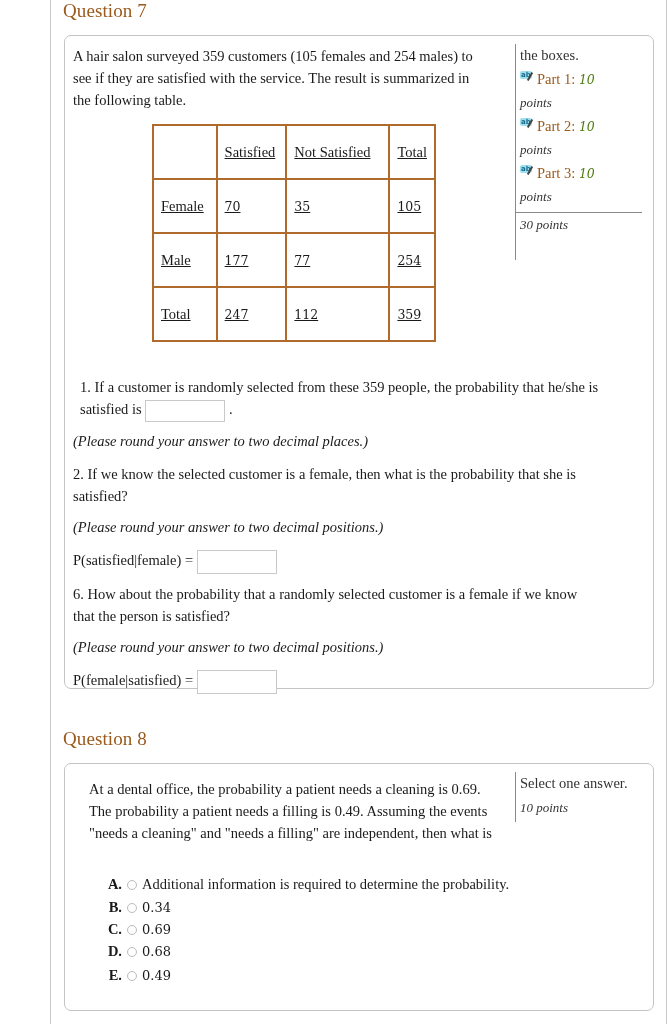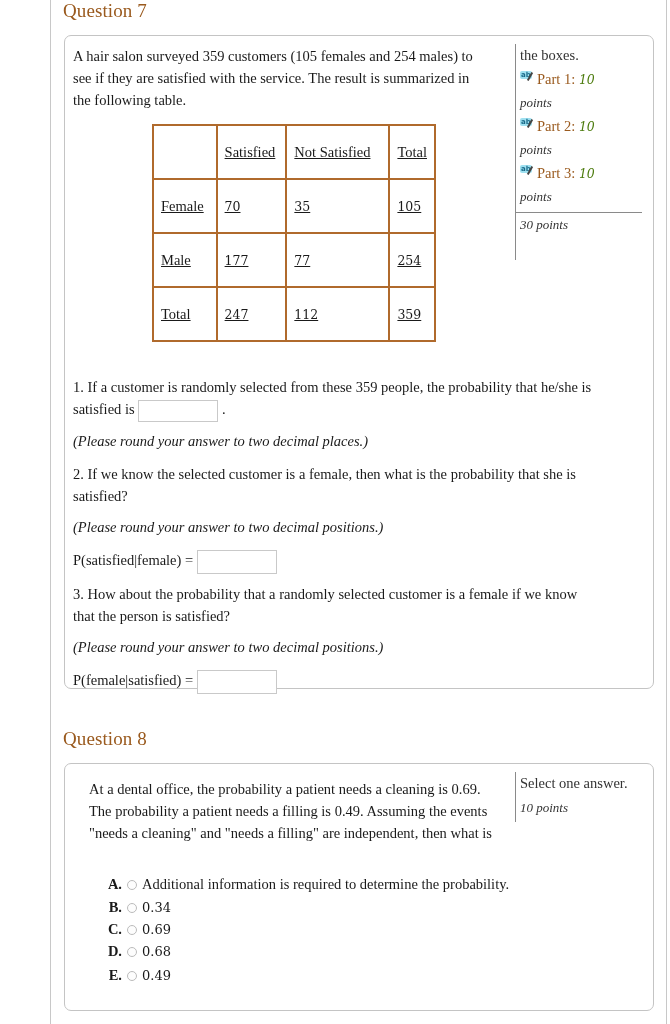--- a/index.html
+++ b/index.html
@@ -112,21 +112,21 @@
   </tr>
   <tr>
     <td>Total</td>
     <td class="num">247</td>
     <td class="num">112</td>
     <td class="num">359</td>
   </tr>
 </tbody>
   </table>
 
-<div class="abs text" style="left:73px; top:376px; width:580px;">
+<div class="abs text" style="left:80px; top:376px; width:580px;">
   <div>1. If a customer is randomly selected from these 359 people, the probability that he/she is</div>
   <div>
     <span>satisfied is</span>
     <input class="input-box" style="width: 80px;" type="text" value="">
     <span>.</span>
   </div>
 </div>
 
 <div class="abs text" style="left:73px; top:430px; font-style:italic;">(Please round your answer to two decimal places.)</div>
 
@@ -136,21 +136,21 @@
 </div>
 
 <div class="abs text" style="left:73px; top:516px; font-style:italic;">(Please round your answer to two decimal positions.)</div>
 
 <div class="abs text" style="left:73px; top:549px;">
   <span>P(satisfied|female) =</span>
   <input class="input-box" style="width: 80px; height: 24px;" type="text" value="">
 </div>
 
 <div class="abs text" style="left:73px; top:583px; width:580px;">
-  <div>3. How about the probability that a randomly selected customer is a female if we know</div>
+  <div>6. How about the probability that a randomly selected customer is a female if we know</div>
   <div>that the person is satisfied?</div>
 </div>
 
 <div class="abs text" style="left:73px; top:636px; font-style:italic;">(Please round your answer to two decimal positions.)</div>
 
 <div class="abs text" style="left:73px; top:669px;">
   <span>P(female|satisfied) =</span>
   <input class="input-box" style="width: 80px; height: 24px;" type="text" value="">
 </div>
 

